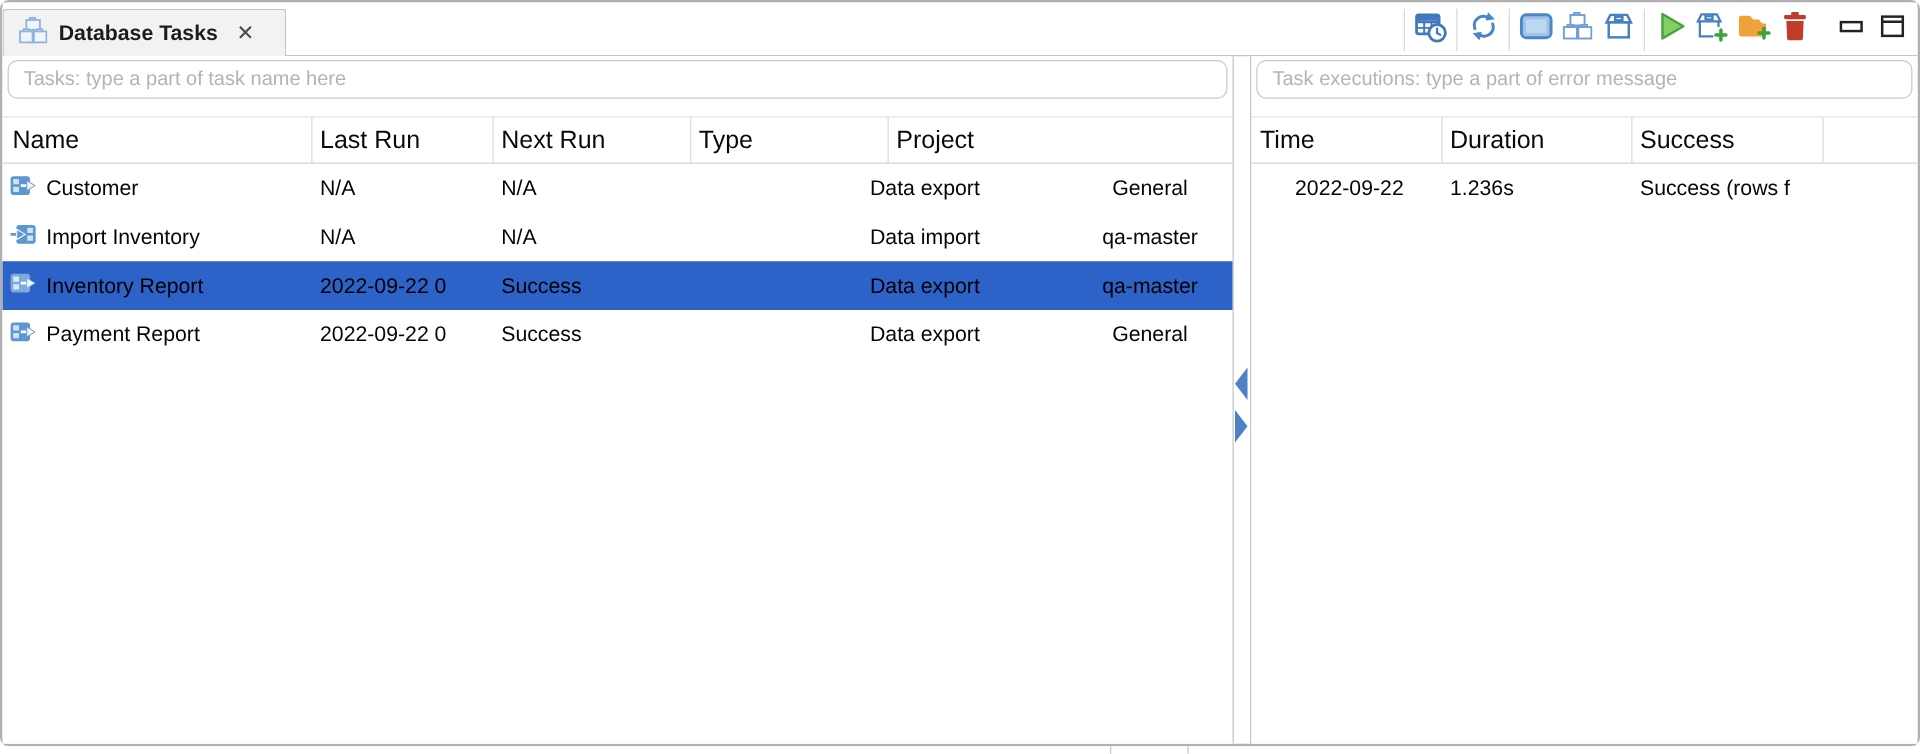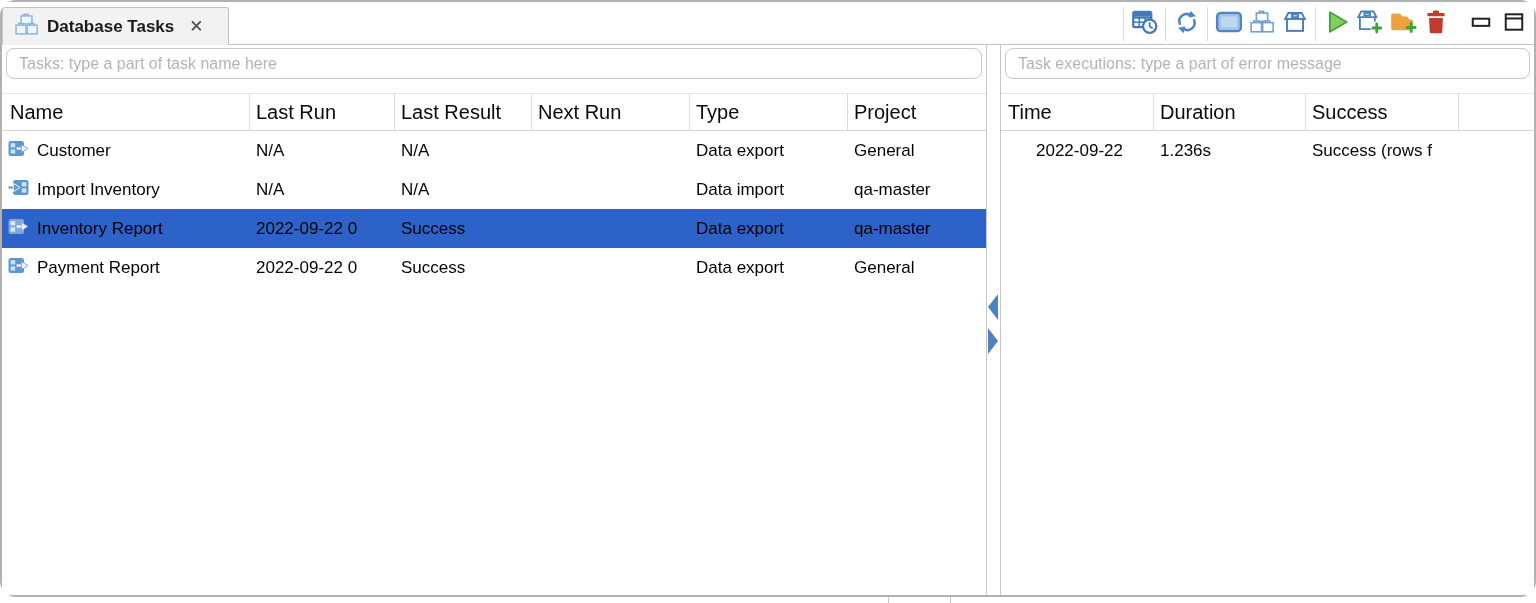--- a/index.html
+++ b/index.html
@@ -1,20 +1,20 @@
 <!DOCTYPE html>
 <html><head>
 <meta charset="utf-8">
 <style>
   * { box-sizing: border-box; margin: 0; padding: 0; }
   html,body { width:1536px; height:603px; background:#fff; overflow:hidden;
               font-family:"Liberation Sans", sans-serif; }
 
   .frame { position:absolute; left:0; top:0; width:1536px; height:597px;
-           border:2px solid #b1b1b1; border-radius:16px; background:#fff; }
+           border:2px solid #b1b1b1; border-radius:7px; background:#fff; }
 
   
   .tabbar { position:absolute; left:0; top:0; right:0; height:43px;
             background:#fff; border-bottom:1px solid #c3c3c3; }
   .tab { position:absolute; left:0; top:5px; bottom:-1px; width:227px;
          background:#f2f2f2; border:1px solid #c3c3c3; border-bottom:none;
          border-radius:3px 3px 0 0; display:flex; align-items:center;
          gap:9px; padding:0 12px; cursor:default; }
   .tab-label { font-size:17px; font-weight:600; color:#1b1b1b; white-space:nowrap; }
   .tab-close { font-size:17px; color:#4a4a4a; margin-left:6px; line-height:1; }
@@ -49,21 +49,21 @@
 
   .row { display:flex; height:39px; align-items:center; font-size:17px;
          color:#050505; white-space:nowrap; }
   .row.selected { background:#2D63C8; color:#000000; }
   .cell { overflow:hidden; padding-left:6px; white-space:nowrap; }
   .cell-name { display:flex; align-items:center; gap:8px; }
   .cell-name svg { flex:0 0 auto; }
 
   
   .c-name{width:248px;} .c-lastrun{width:145px;} .c-lastres{width:137px;}
-  .c-nextrun{width:158px;} .c-type{width:158px;} .c-project{flex:1;}
+  .c-nextrun{width:158px;} .c-type{width:158px;} .c-project{flex:1;text-align:center;}
   .h-name{padding-left:8px;}
 
   
   .c-time{width:153px;} .c-dur{width:152px;} .c-result{width:153px;}
   .c-fill{flex:1;}
   .h-time{padding-left:7px;}
   .cell-time{padding-left:35px;}
 
   
   .splitter { position:absolute; left:985px; width:13px; top:0; bottom:0; }
@@ -248,21 +248,20 @@
   <div class="main">
 
     <div class="panel panel-left">
       <div class="filter-area">
         <input class="filter-input" type="text" value="" placeholder="Tasks: type a part of task name here" style="">
       </div>
 
       <div class="thead">
         <div class="th c-name h-name">Name</div>
         <div class="th c-lastrun">Last Run</div>
-        <div class="th c-lastres">Last Result</div>
         <div class="th c-nextrun">Next Run</div>
         <div class="th c-type">Type</div>
         <div class="th c-project">Project</div>
       </div>
 
       <div class="row">
         <div class="cell cell-name c-name">
           <span>
             <svg width="21" height="17" viewBox="0 0 21 17">
               <rect x="0.5" y="1" width="15.5" height="15" rx="2.5" fill="#5E97D0"></rect>

